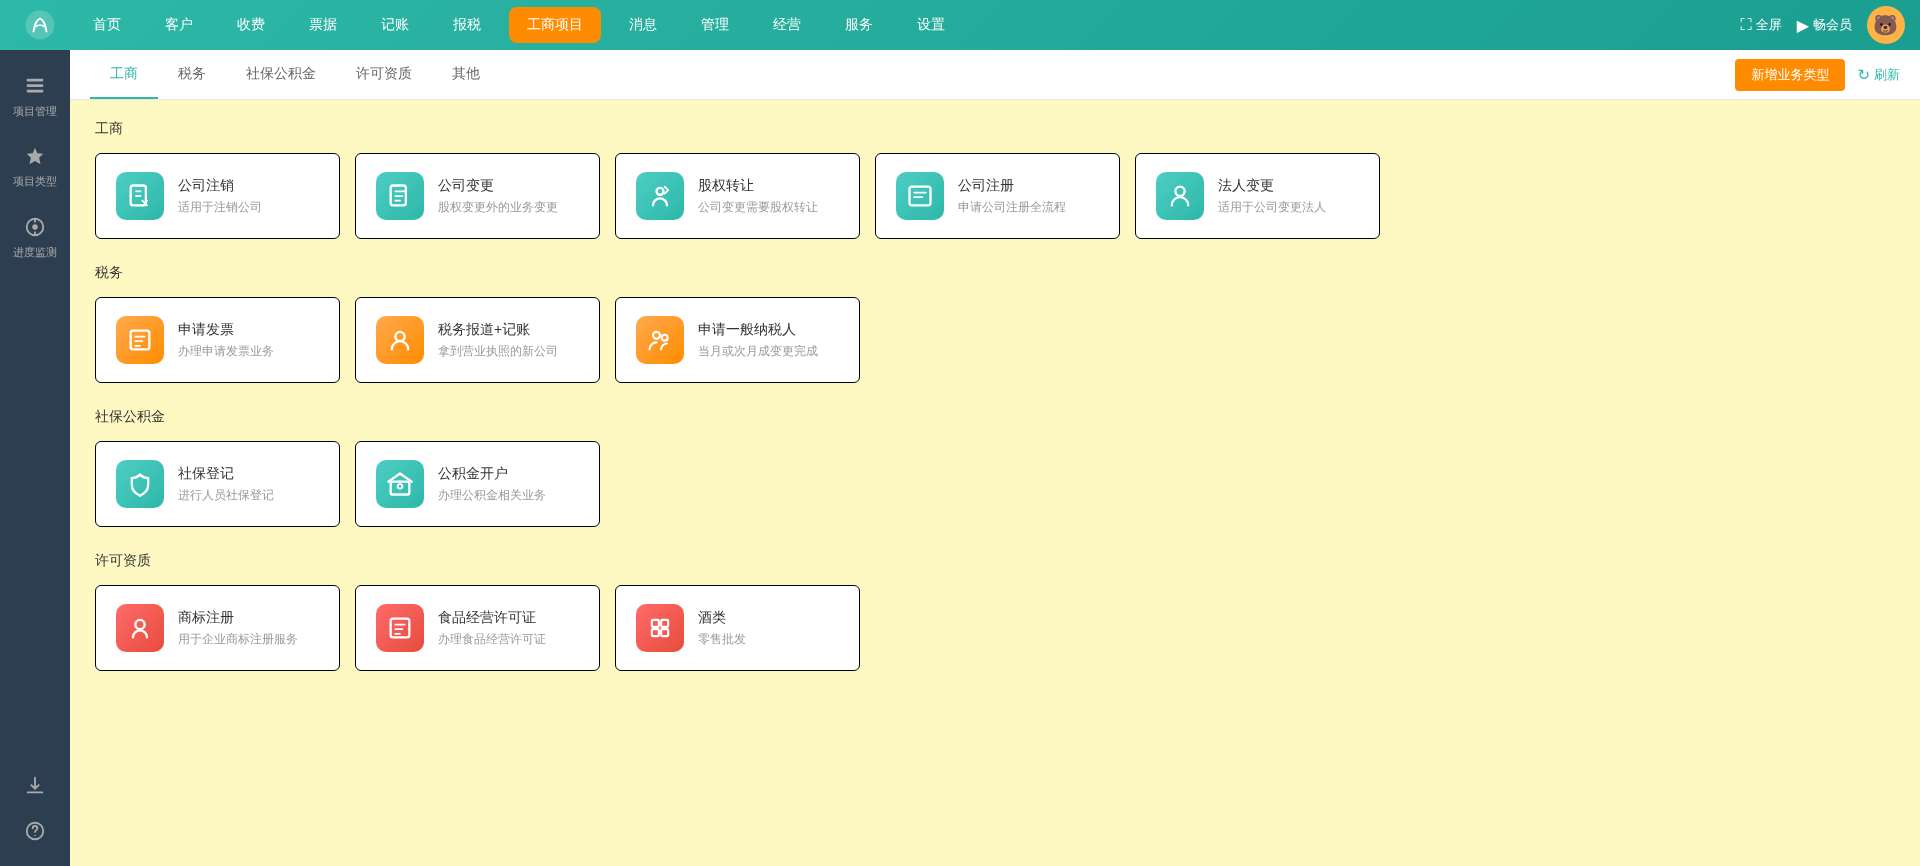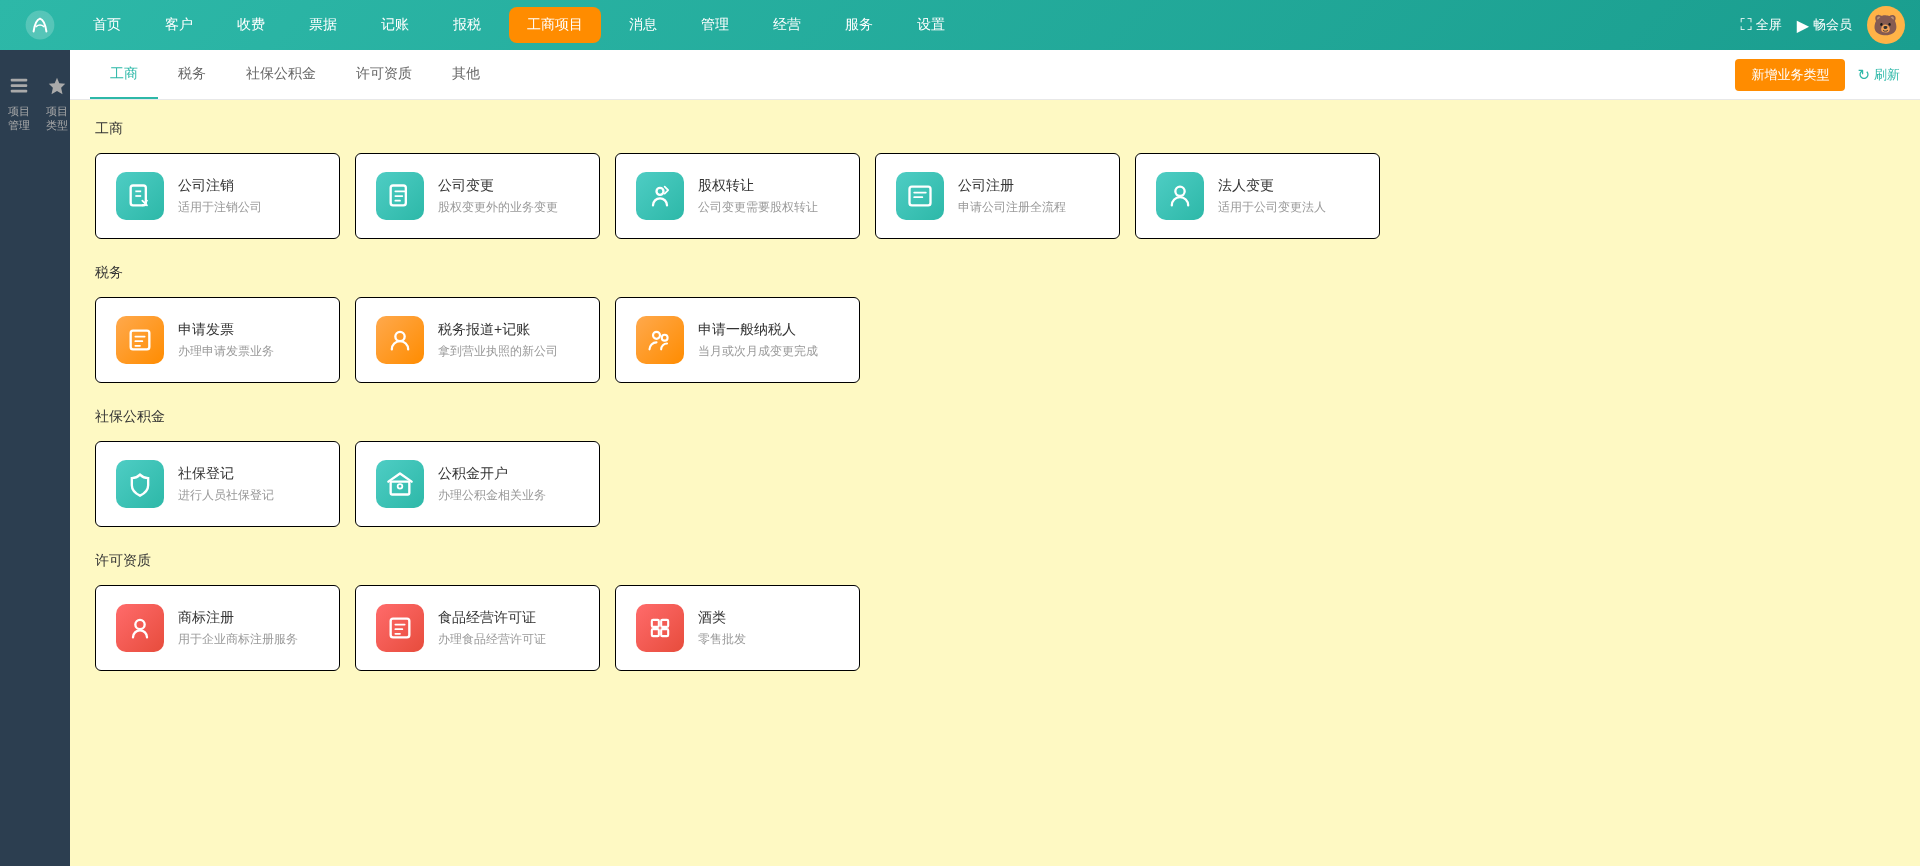--- a/index.html
+++ b/index.html
@@ -74,21 +74,22 @@
       display: flex;
       flex: 1;
       overflow: hidden;
     }
 
     
     .left-sidebar {
       width: 70px;
       background: #2c3e50;
       display: flex;
-      flex-direction: row;
+      flex-direction: column;
+      align-items: center;
       padding-top: 10px;
       flex-shrink: 0;
     }
     .sidebar-item {
       width: 70px;
       display: flex;
       flex-direction: column;
       align-items: center;
       padding: 12px 5px;
       cursor: pointer;

